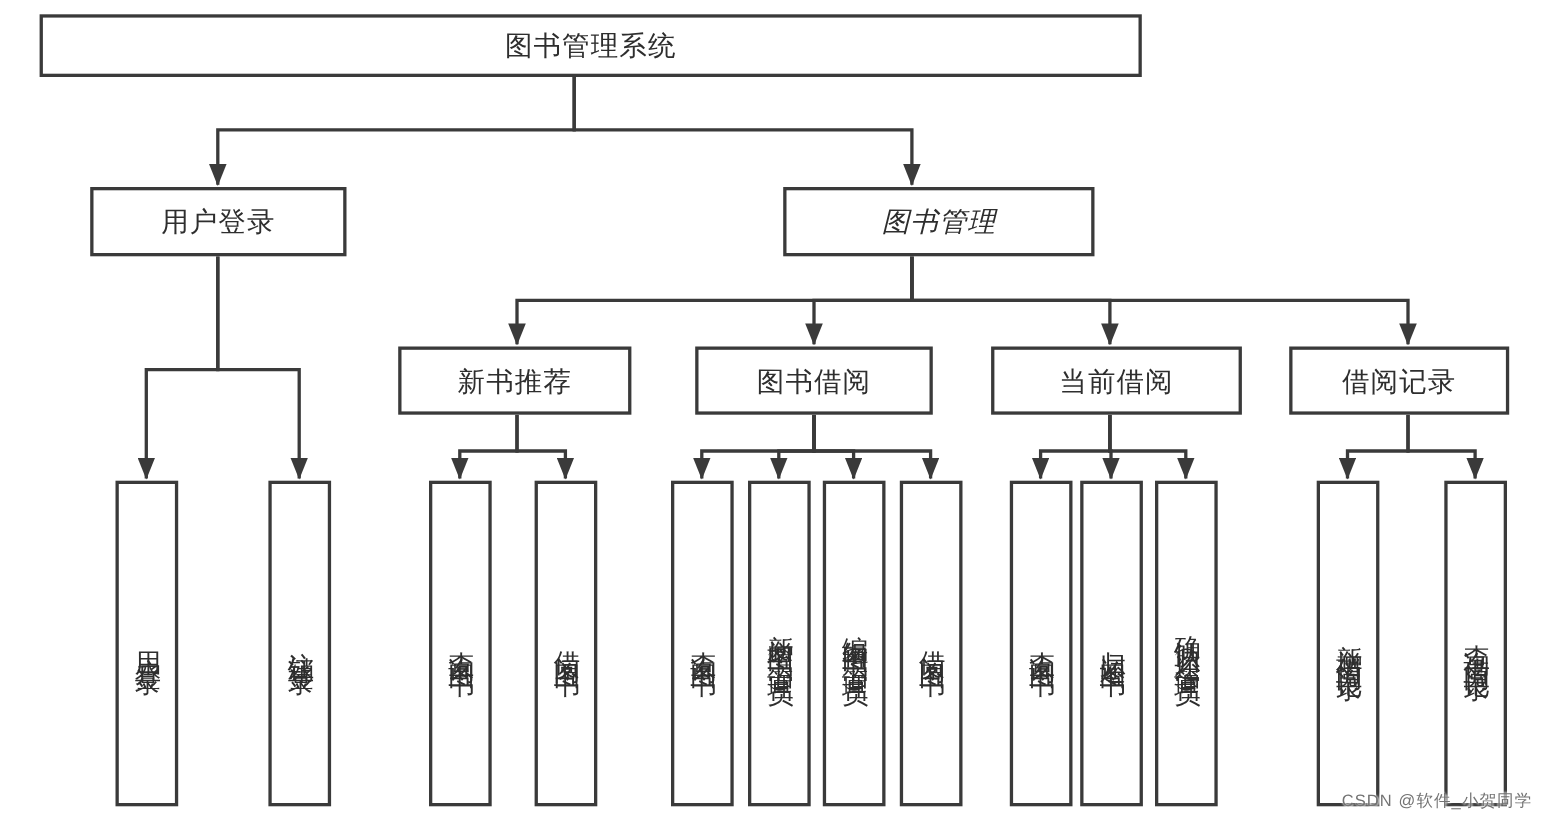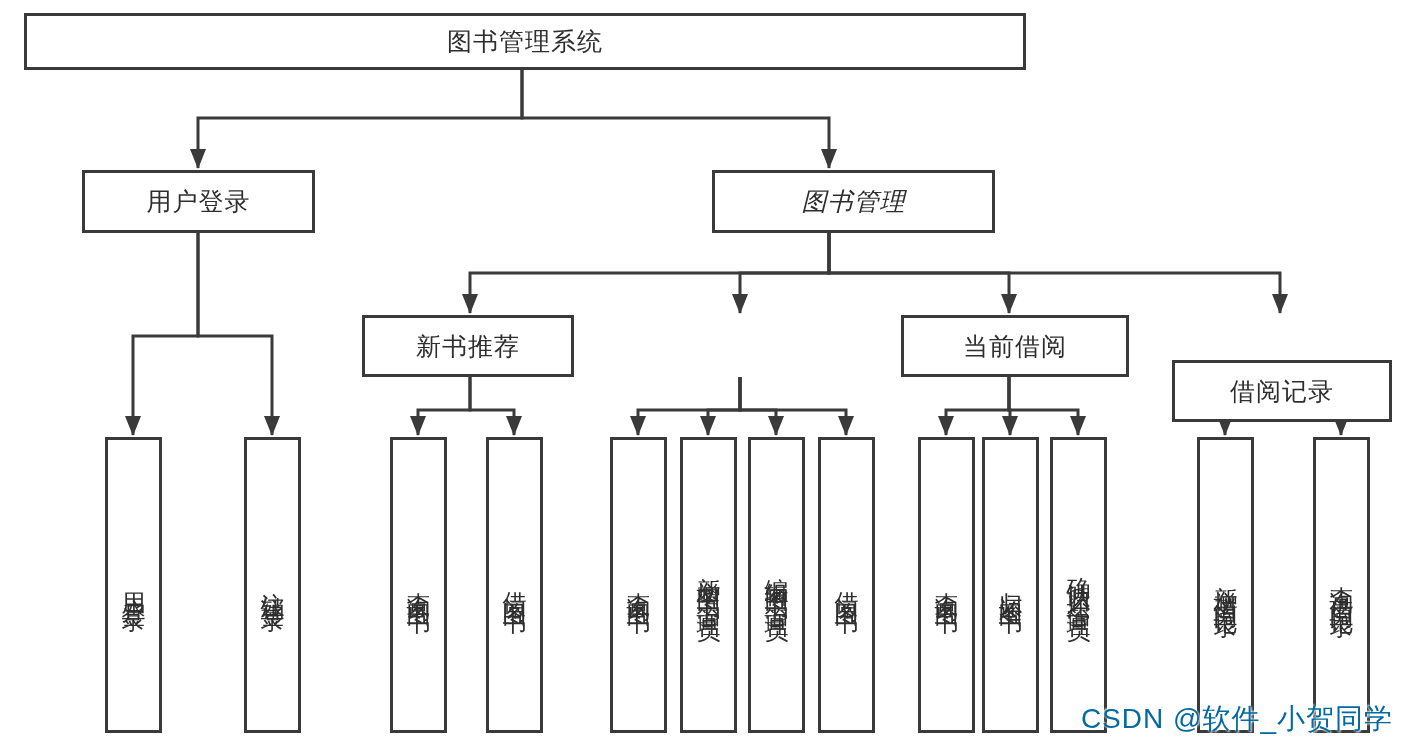--- a/index.html
+++ b/index.html
@@ -44,22 +44,22 @@
     letter-spacing: 6px;
     line-height: 1;
     top: 437px;
     width: 57px;
     height: 296px;
   }
   .watermark {
     position: absolute;
     right: 12px;
     bottom: 9px;
-    font-size: 28px;
-    color: #0369a1;
+    font-size: 15px;
+    color: #737373;
     letter-spacing: 1px;
     white-space: nowrap;
     z-index: 5;
     text-shadow: 1px 1px 2px #ffffff, -1px -1px 2px #ffffff;
     margin-top: 27px;
   }
 </style>
 </head>
 <body>
 
@@ -94,28 +94,29 @@
 
       <path d="M1009,377 L1009,410 L946,410 L946,435" marker-end="url(#arrow)"></path>
       <path d="M1009,377 L1009,410 L1010,410 L1010,435" marker-end="url(#arrow)"></path>
       <path d="M1009,377 L1009,410 L1078,410 L1078,435" marker-end="url(#arrow)"></path>
 
       <path d="M1280,377 L1280,410 L1225,410 L1225,435" marker-end="url(#arrow)"></path>
       <path d="M1280,377 L1280,410 L1341,410 L1341,435" marker-end="url(#arrow)"></path>
     </g>
   </svg>
 
-  <div class="node" style="left:24px; top:13px; width:1002px; height:57px;">图书管理系统</div>
+  <div class="node" style="left:36px; top:13px; width:1002px; height:57px;">图书管理系统</div>
 
   <div class="node" style="left:82px; top:170px; width:233px; height:63px;">用户登录</div>
   <div class="node" style="left:712px; top:170px; width:283px; height:63px;font-style:italic;">图书管理</div>
 
   <div class="node" style="left:362px; top:315px; width:212px; height:62px;">新书推荐</div>
+  <div class="node" style="left:632px; top:315px; width:216px; height:62px;">图书借阅</div>
   <div class="node" style="left:901px; top:315px; width:228px; height:62px;">当前借阅</div>
-  <div class="node" style="left:1172px; top:315px; width:220px; height:62px;margin-top:45px;">借阅记录</div>
+  <div class="node" style="left:1172px; top:315px; width:200px; height:62px;">借阅记录</div>
 
   <div class="leaf" style="left:105px;">用户登录</div>
   <div class="leaf" style="left:244px;">注销登录</div>
 
   <div class="leaf" style="left:390px;">查询图书</div>
   <div class="leaf" style="left:486px;">借阅图书</div>
 
   <div class="leaf" style="left:610px;">查询图书</div>
   <div class="leaf" style="left:680px;">新增图书（管理员）</div>
   <div class="leaf" style="left:748px;">编辑图书（管理员）</div>

